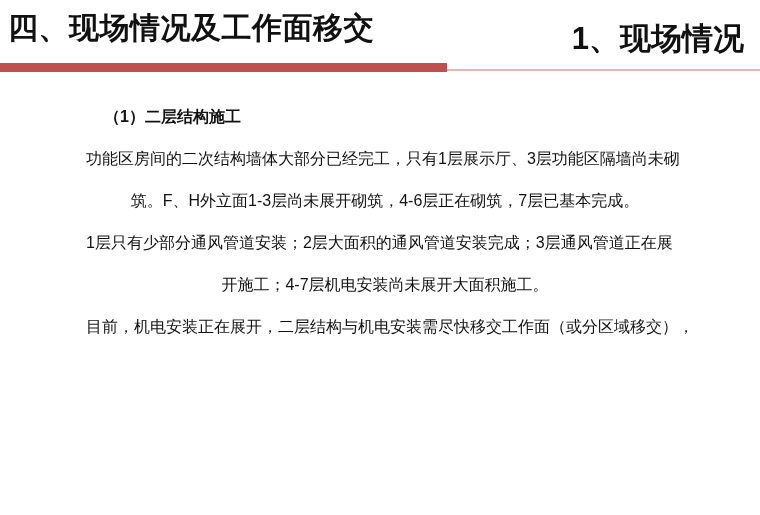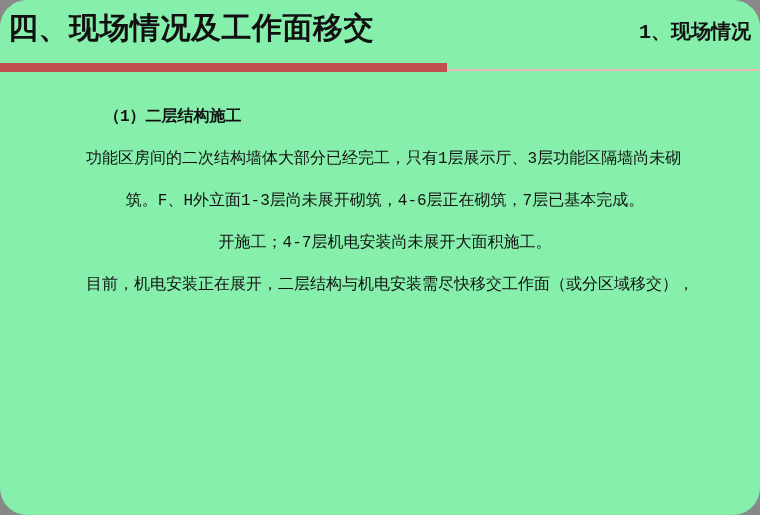--- a/index.html
+++ b/index.html
@@ -4,42 +4,41 @@
 <style>
   html, body {
     margin: 0;
     padding: 0;
     background: #888;
   }
   .slide {
     position: relative;
     width: 760px;
     height: 515px;
-    background: #86efac;
+    background: #ffffff;
     overflow: hidden;
-    font-family: Liberation Mono, monospace;
+    font-family: Liberation Sans, sans-serif;
     color: #111111;
-    border-radius: 27px;
   }
   
   .slide-title {
     position: absolute;
     left: 8px;
     top: 8px;
     font-size: 30px;
     font-weight: bold;
     letter-spacing: 0.5px;
     color: #111111;
     white-space: nowrap;
   }
   .section-label {
     position: absolute;
-    right: 9px;
+    right: 16px;
     top: 18px;
-    font-size: 20px;
+    font-size: 31px;
     font-weight: bold;
     color: #111111;
     white-space: nowrap;
   }
   .divider-line {
     position: absolute;
     left: 0;
     top: 69px;
     width: 760px;
     height: 2px;
@@ -87,17 +86,18 @@
   <div class="section-label">1、现场情况</div>
 
   <div class="divider-line" style="background: rgb(229, 184, 183);"></div>
 
   <div class="divider-bar" style="background: rgb(192, 80, 77);"></div>
 
   <div class="body-text">
     <div class="line heading">（1）二层结构施工</div>
     <div class="line first">功能区房间的二次结构墙体大部分已经完工，只有1层展示厅、3层功能区隔墙尚未砌</div>
     <div class="line cont">筑。F、H外立面1-3层尚未展开砌筑，4-6层正在砌筑，7层已基本完成。</div>
+    <div class="line first">1层只有少部分通风管道安装；2层大面积的通风管道安装完成；3层通风管道正在展</div>
     <div class="line cont">开施工；4-7层机电安装尚未展开大面积施工。</div>
     <div class="line first">目前，机电安装正在展开，二层结构与机电安装需尽快移交工作面（或分区域移交），</div>
   </div>
 
 </div>
 
 </body></html>

